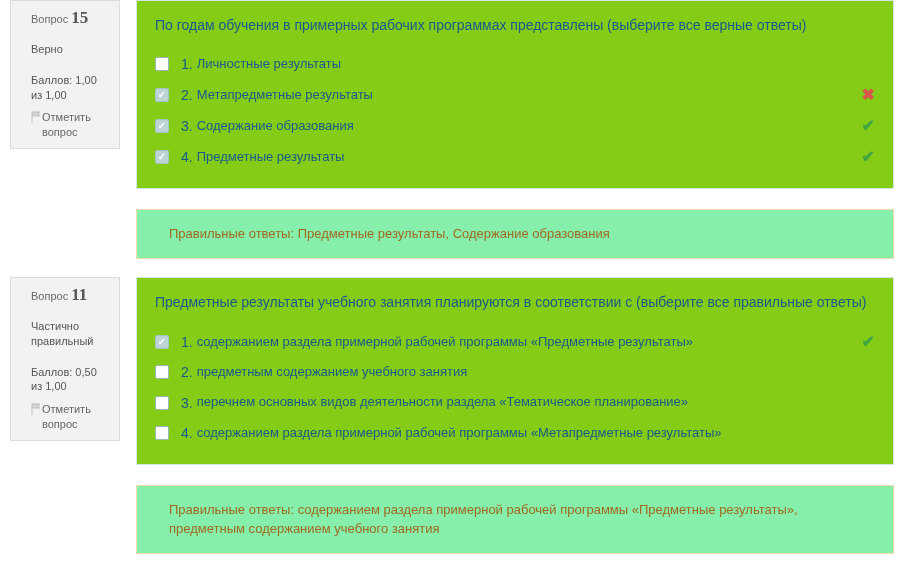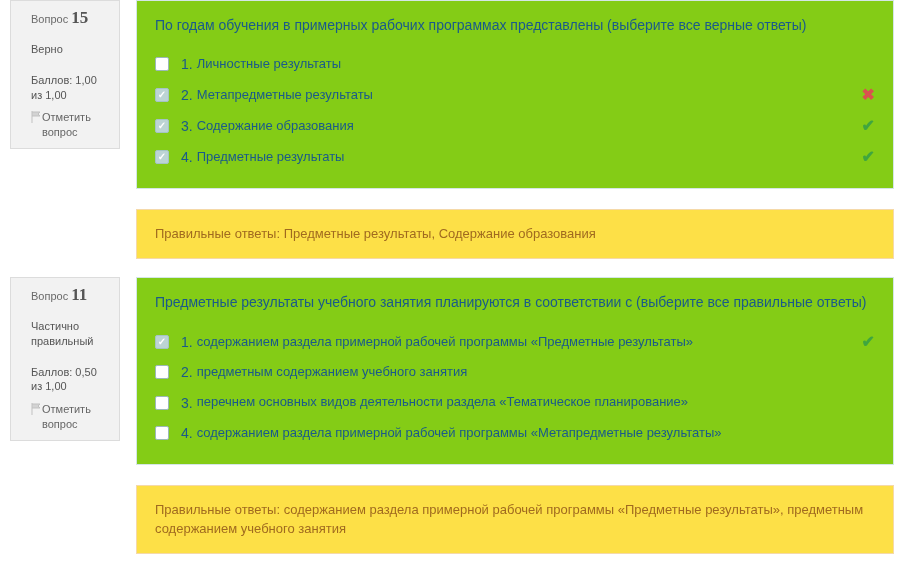--- a/index.html
+++ b/index.html
@@ -19,21 +19,21 @@
   .answer-row .cbx { width: 14px; height: 14px; border: 1px solid #9bb8b8; border-radius: 2px; background: #fff; display: inline-flex; align-items: center; justify-content: center; margin-right: 12px; flex: 0 0 auto; }
   .answer-row .cbx.checked { background: #bcd4d4; border-color: #a4c4c4; }
   .answer-row .cbx.checked::after { content: "✓"; color: #fff; font-size: 10px; font-weight: bold; line-height: 1; }
   .answer-row .no { color: #1a5a8a; font-size: 14px; margin-right: 4px; }
   .answer-row .txt { color: #1a5a8a; font-size: 13px; line-height: 1.4; }
   .grade-mark { margin-left: auto; font-size: 16px; font-weight: bold; padding-left: 12px; }
   .grade-mark.correct { color: #3fa63f; }
   .grade-mark.correct::before { content: "✔"; }
   .grade-mark.incorrect { color: #d9534f; }
   .grade-mark.incorrect::before { content: "✖"; }
-  .feedback-box { background: #fde047; border: 1px solid #f5d9a8; padding: 14px 18px; margin-top: 20px; color: #a06a1f; font-size: 13px; line-height: 1.5; }
+  .feedback-box { background: #86efac; border: 1px solid #f5d9a8; padding: 14px 32px; margin-top: 20px; color: #a06a1f; font-size: 13px; line-height: 1.5; }
 </style>
 </head>
 <body>
 
 <div class="question-wrap">
   <div class="info-panel">
     <div class="qno-line">
       <span>Вопрос</span>
       <span class="qno">15</span>
     </div>

